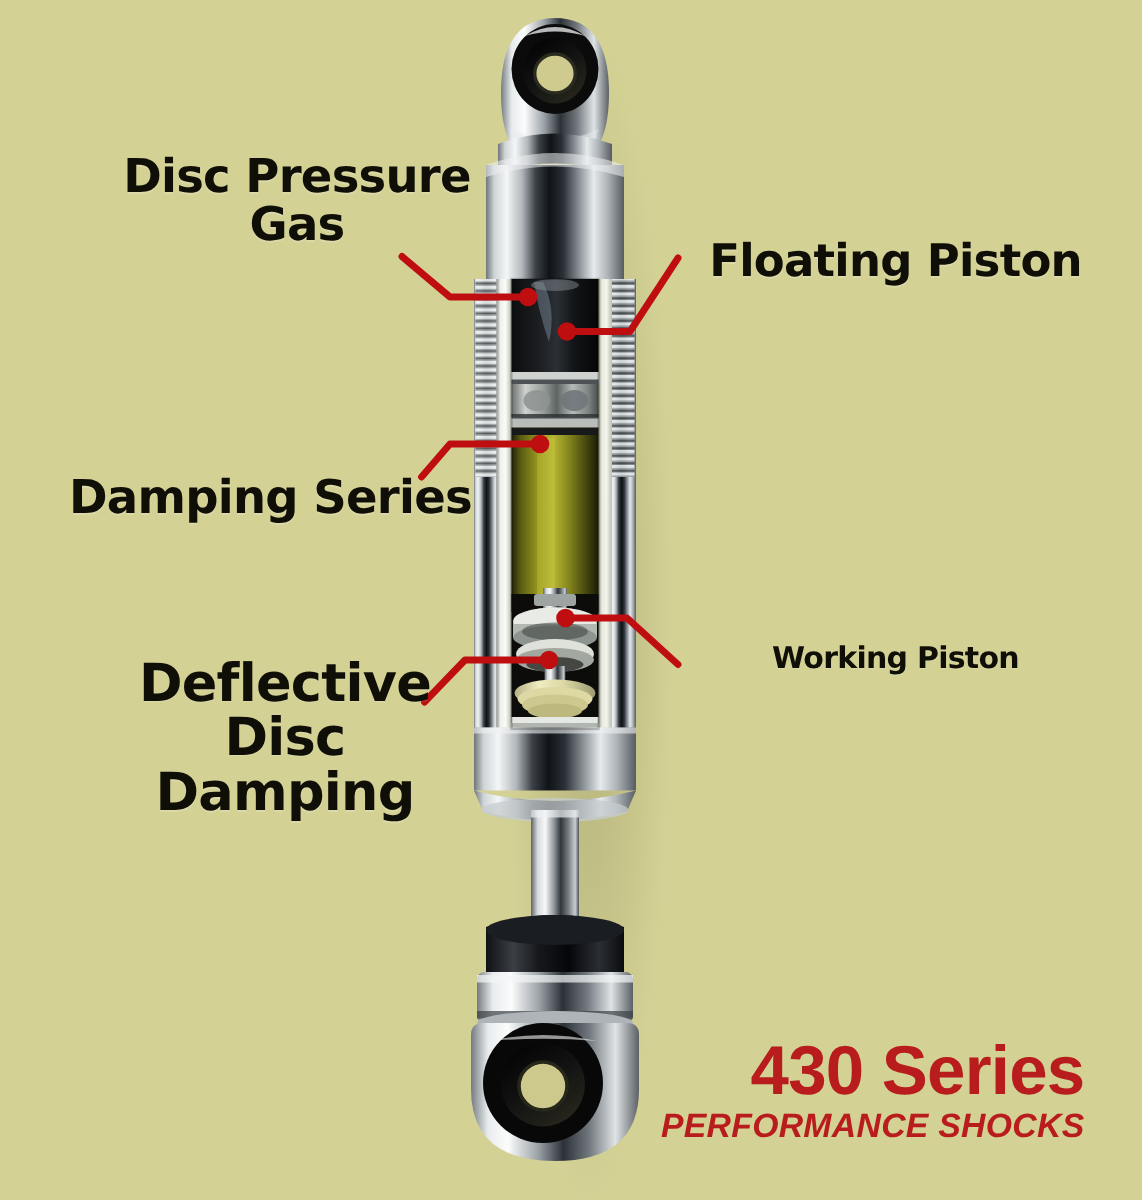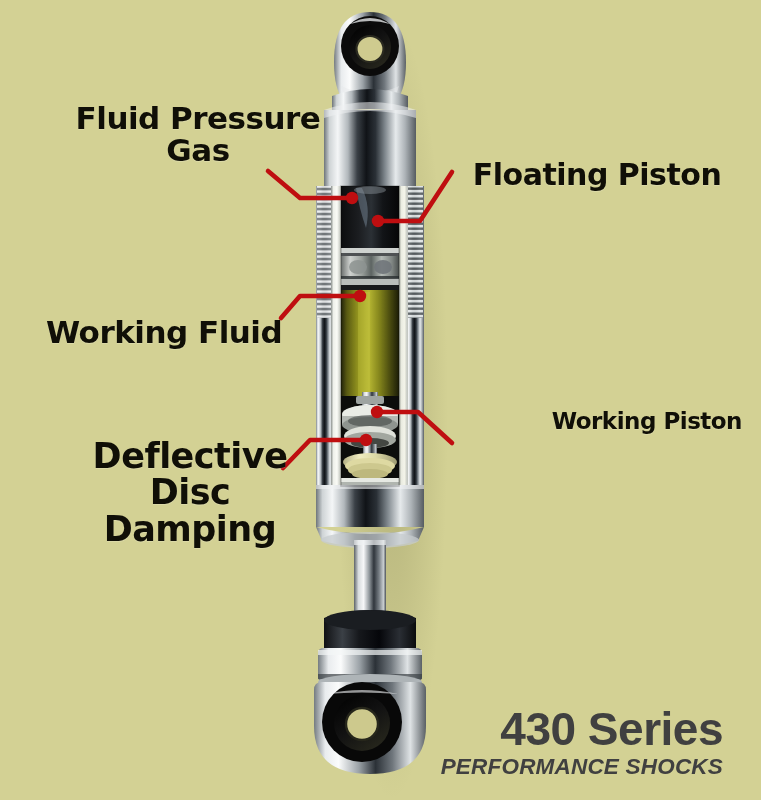--- a/index.html
+++ b/index.html
@@ -21,23 +21,23 @@
     font-family:"DejaVu Sans", sans-serif;
     letter-spacing:-0.5px;
     line-height:1.04;
     white-space:pre-line;
     text-shadow:0 1px 0 rgba(255,255,255,0.18);
   }
   .callout.c-hpg{left:58px;top:102px;width:280px;text-align:center;font-size:31px;}
   .callout.c-df{left:46px;top:316px;width:270px;text-align:left;font-size:31px;}
   .callout.c-ddd{left:60px;top:438px;width:260px;text-align:center;font-size:35px;}
   .callout.c-fp{left:452px;top:159px;width:290px;text-align:center;font-size:30px;}
-  .callout.c-wp{left:452px;top:410px;width:290px;text-align:right;font-size:23px;}
-
-  .brand{position:absolute;right:28px;text-align:right;color:#404040;margin-top:16px;}
+  .callout.c-wp{left:452px;top:428px;width:290px;text-align:center;font-size:20px;}
+
+  .brand{position:absolute;right:28px;text-align:right;color:#b91c1c;}
   .brand-main{top:686px;right:38px;font-size:46px;font-weight:bold;
     font-family:"Liberation Sans", sans-serif;letter-spacing:-0.5px;}
   .brand-sub{top:738px;right:38px;font-size:22.5px;font-weight:bold;
     font-family:"Liberation Sans", sans-serif;letter-spacing:0.2px;font-style:italic;}
 </style>
 </head>
 <body>
 
 <div id="stage">
 
@@ -287,26 +287,26 @@
 
     <g fill="#bf0e10">
       <circle cx="352" cy="198" r="6.2"></circle>
       <circle cx="378" cy="221" r="6.2"></circle>
       <circle cx="360" cy="296" r="6.2"></circle>
       <circle cx="377" cy="412" r="6.2"></circle>
       <circle cx="366" cy="440" r="6.2"></circle>
     </g>
   </svg>
 
-  <div class="callout c-hpg">Fluid Pressure
+  <div class="callout c-hpg">Disc Pressure
 Gas</div>
 
   <div class="callout c-fp">Floating Piston</div>
 
-  <div class="callout c-df">Working Fluid</div>
+  <div class="callout c-df">Damping Series</div>
 
   <div class="callout c-wp">Working Piston</div>
 
   <div class="callout c-ddd">Deflective
 Disc Damping</div>
 
   <div class="brand brand-main">430 Series</div>
   <div class="brand brand-sub">PERFORMANCE SHOCKS</div>
 
 </div>

